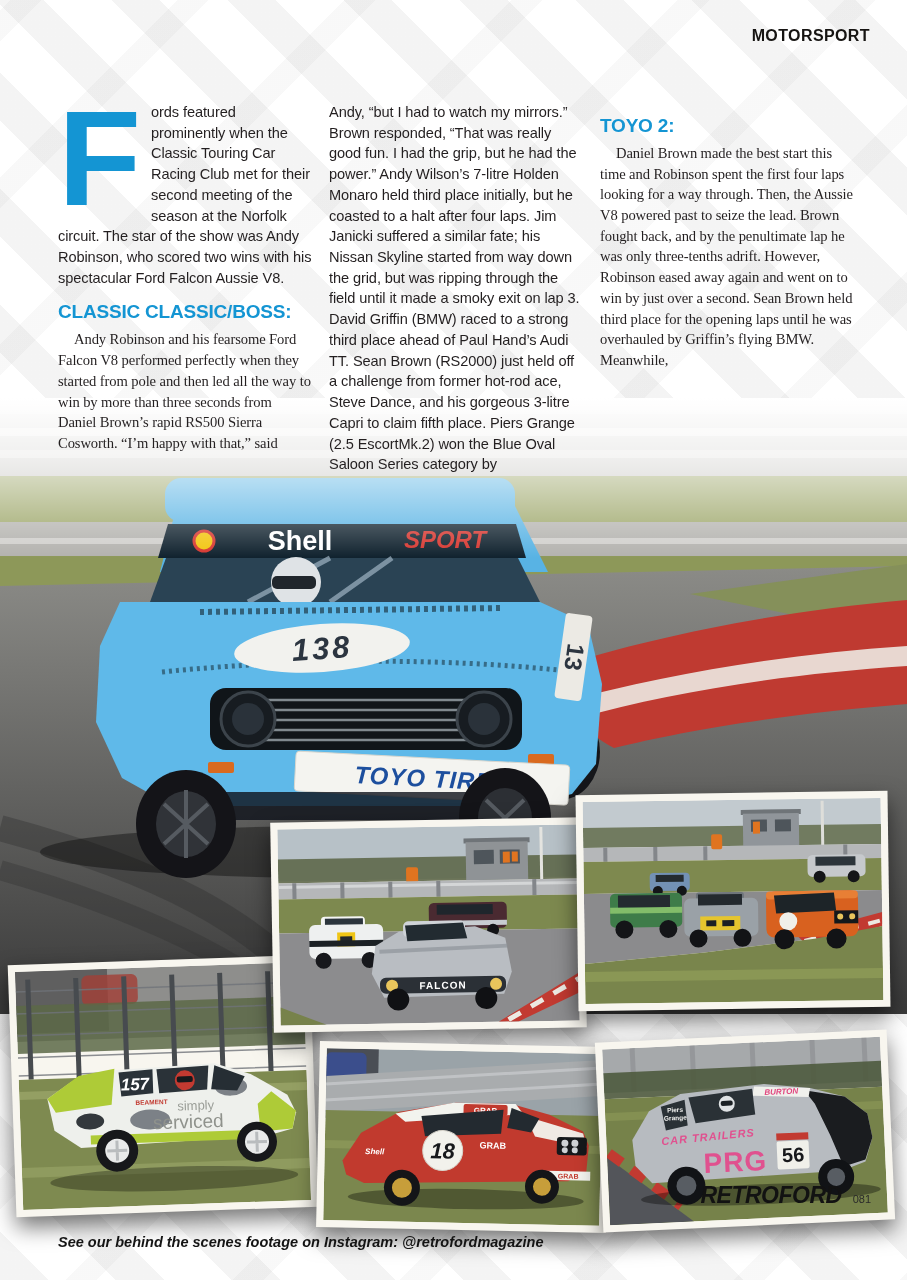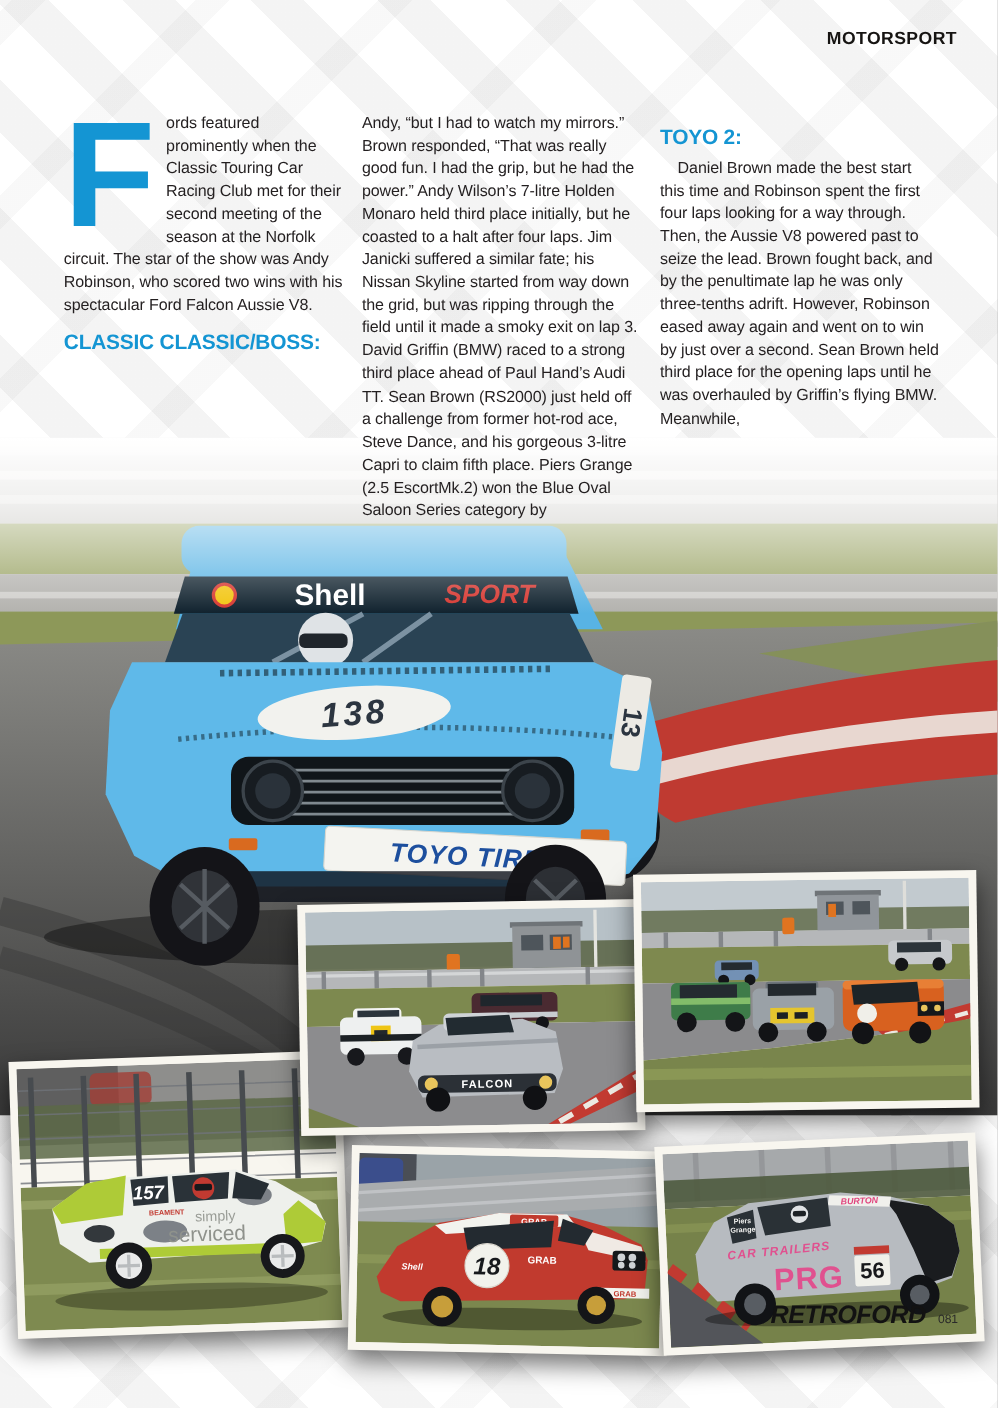--- a/index.html
+++ b/index.html
@@ -8,21 +8,21 @@
     background-color:#ffffff;
     background-image:
       repeating-linear-gradient(45deg, rgba(40,40,40,0.05) 0 34px, rgba(0,0,0,0) 34px 82px),
       repeating-linear-gradient(-45deg, rgba(40,40,40,0.03) 0 22px, rgba(0,0,0,0) 22px 118px);
     font-family:"Liberation Sans", sans-serif;color:#231f20;padding-left:24px;
   }
   .masthead{position:absolute;top:27px;right:61px;font-size:16px;font-weight:bold;letter-spacing:.4px;color:#161412;}
   .article{position:absolute;top:102px;left:58px;display:flex;gap:17px;z-index:6;}
   .col{width:254px;font-size:14.6px;line-height:1.42;letter-spacing:-0.1px;}
   .col p{margin:0 0 6px 0;}
-  .col p.indent{text-indent:16px;}
+  .col p.indent{text-indent:16px;font-family:Liberation Serif, serif;}
   h2.sect{font-size:19px;line-height:1.1;color:#1495d3;margin:14px 0 6px 0;font-weight:bold;letter-spacing:-0.2px;}
   .dropcap{float:left;font-size:136px;line-height:.74;font-weight:bold;color:#1495d3;margin:6px 10px 2px 0;}
   .collage{position:absolute;inset:0;}
   .main-photo{position:absolute;left:0;top:398px;width:907px;height:616px;z-index:1;}
   .main-photo svg{display:block;}
   .fade{position:absolute;left:0;top:0;width:100%;height:160px;
         background:linear-gradient(to bottom,#ffffff 0%,rgba(255,255,255,.75) 35%,rgba(255,255,255,0) 100%);}
   .inset{position:absolute;background:#f8f6ef;padding:7px;box-shadow:0 10px 22px rgba(0,0,0,.55);}
   .inset svg{display:block;}
   .mid{left:272px;top:820px;z-index:3;transform:rotate(-1deg);}
@@ -40,20 +40,21 @@
 <body>
 
 <div class="page">
 
   <div class="masthead">MOTORSPORT</div>
 
   <div class="article">
     <div class="col">
       <p class="intro"><span class="dropcap">F</span><span>ords featured prominently when the Classic Touring Car Racing Club met for their second meeting of the season at the Norfolk circuit.  The star of the show was Andy Robinson, who scored two wins with his spectacular Ford Falcon Aussie V8.</span></p>
       <h2 class="sect">CLASSIC CLASSIC/BOSS:</h2>
+      <p class="indent">Andy Robinson and his fearsome Ford Falcon V8 performed perfectly when they started from pole and then led all the way to win by more than three seconds from Daniel Brown’s rapid RS500 Sierra Cosworth. “I’m happy with that,” said</p>
     </div>
     <div class="col">
       <p>Andy, “but I had to watch my mirrors.” Brown responded, “That was really good fun. I had the grip, but he had the power.”  Andy Wilson’s 7-litre Holden Monaro held third place initially, but he coasted to a halt after four laps.  Jim Janicki suffered a similar fate; his Nissan Skyline started from way down the grid, but was ripping through the field until it made a smoky exit on lap 3.  David Griffin (BMW) raced to a strong third place ahead of Paul Hand’s Audi TT.  Sean Brown (RS2000) just held off a challenge from former hot-rod ace, Steve Dance, and his gorgeous 3-litre Capri to claim fifth place.  Piers Grange (2.5 EscortMk.2) won the Blue Oval Saloon Series category by</p>
     </div>
     <div class="col">
       <h2 class="sect">TOYO 2:</h2>
       <p class="indent">Daniel Brown made the best start this time and Robinson spent the first four laps looking for a way through.  Then, the Aussie V8 powered past to seize the lead.  Brown fought back, and by the penultimate lap he was only three-tenths adrift.  However, Robinson eased away again and went on to win by just over a second.  Sean Brown held third place for the opening laps until he was overhauled by Griffin’s flying BMW.  Meanwhile,</p>
     </div>
   </div>
 
@@ -364,18 +365,19 @@
           <circle cx="228" cy="138" r="18" fill="#111316"></circle>
             <circle cx="228" cy="138" r="9" fill="#585d63"></circle>
           <circle cx="78" cy="140" r="19" fill="#111316"></circle>
             <circle cx="78" cy="140" r="10" fill="#585d63"></circle>
         </g>
       </svg>
     </div>
 
   </div>
 
+  <div class="footer-note">See our behind the scenes footage on Instagram: @retrofordmagazine</div>
   <div class="brand">
     <span class="mag">RETROFORD</span>
     <span class="pageno">081</span>
   </div>
 
 </div>
 
 </body></html>

